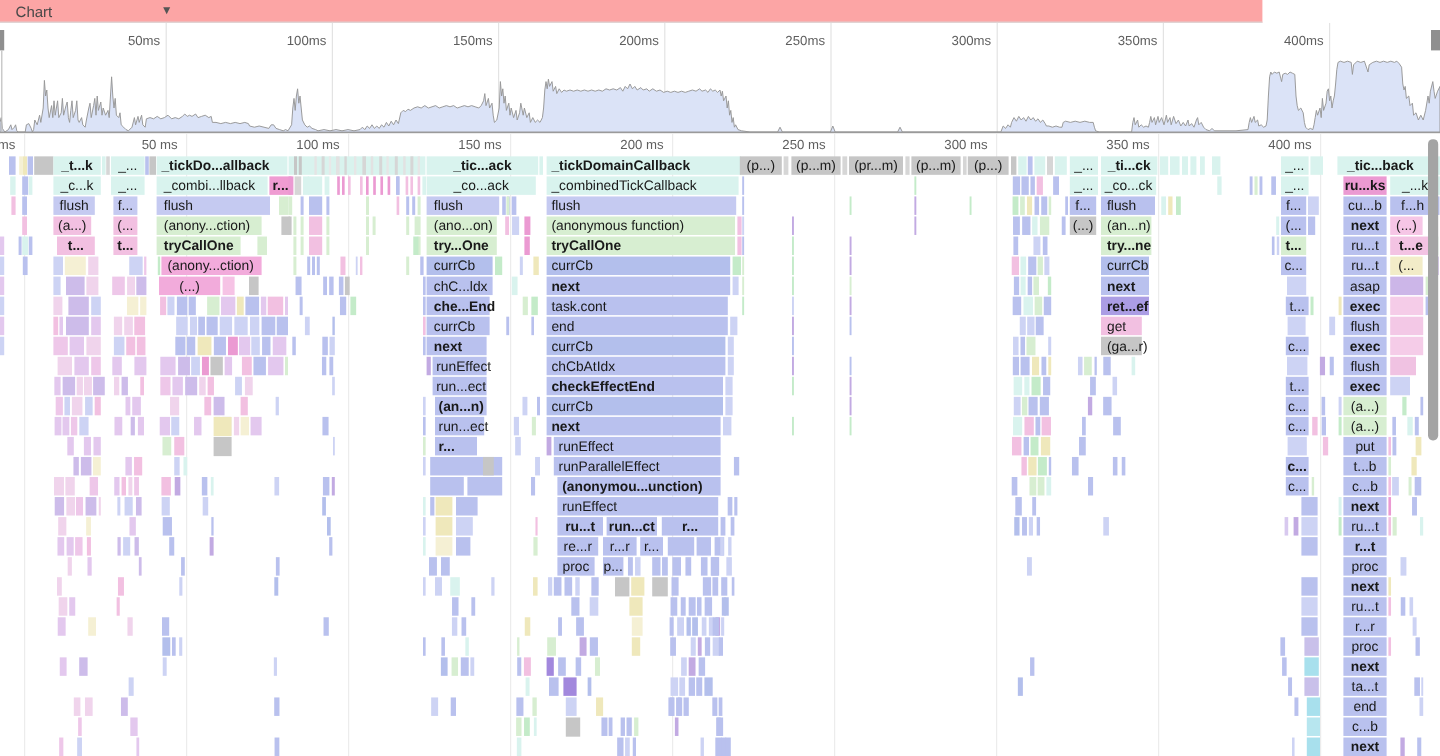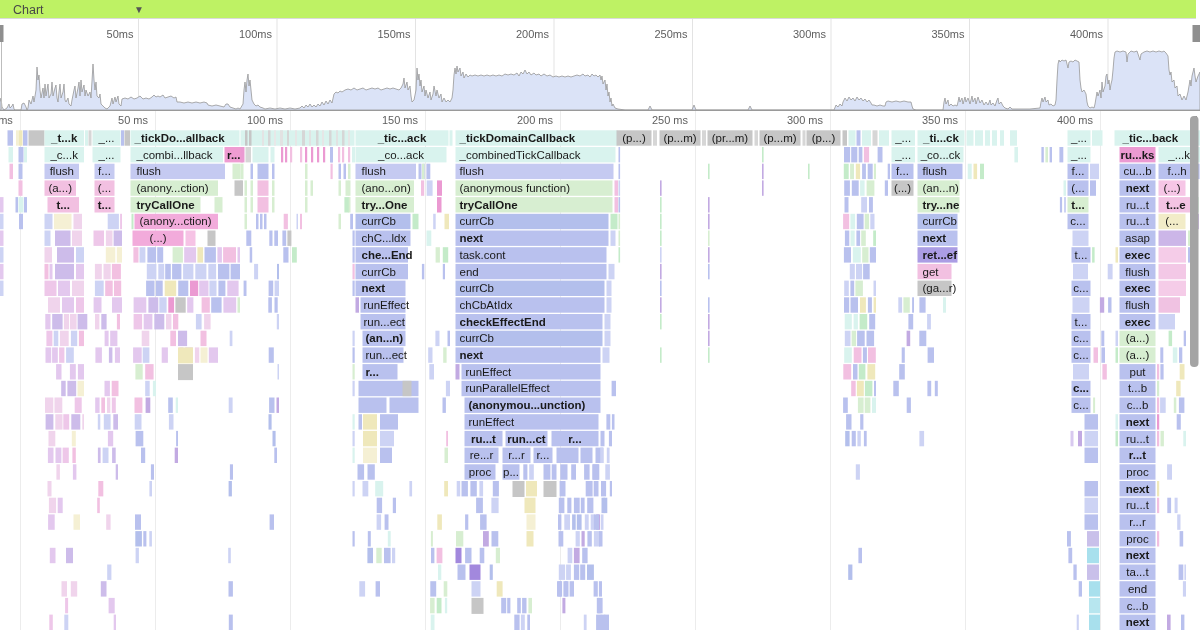--- a/index.html
+++ b/index.html
@@ -1,17 +1,17 @@
 <!DOCTYPE html>
 <html><head><meta charset="utf-8"><style>
 * { margin:0; padding:0; box-sizing:border-box; }
 html,body { width:1200px; height:630px; overflow:hidden; background:#fff;
   font-family:"Liberation Sans", sans-serif; }
-.toolbar { position:absolute; left:0; top:0; width:1196px; height:19px;
-  background:#bef264; border-bottom:1px solid #dadada; }
+.toolbar { position:absolute; left:0; top:0; width:1052px; height:19px;
+  background:#fca5a5; border-bottom:1px solid #dadada; }
 .toolbar .t { position:absolute; left:13px; top:2.5px; font-size:12.5px; color:#484848; }
 .toolbar .a { position:absolute; left:134px; top:3.5px; font-size:10px; color:#555; }
 svg { position:absolute; left:0; display:block; }
 #ov { top:19px; }
 #fl { top:111px; }
 .rl { font-size:11px; fill:#5e5e5e; }
 .bt { font-size:11.5px; fill:#191919; }
 .bb { font-weight:bold; }
 .divider { position:absolute; left:0; top:110px; width:1200px; height:1px; background:#9a9a9a; }
 </style></head><body>

